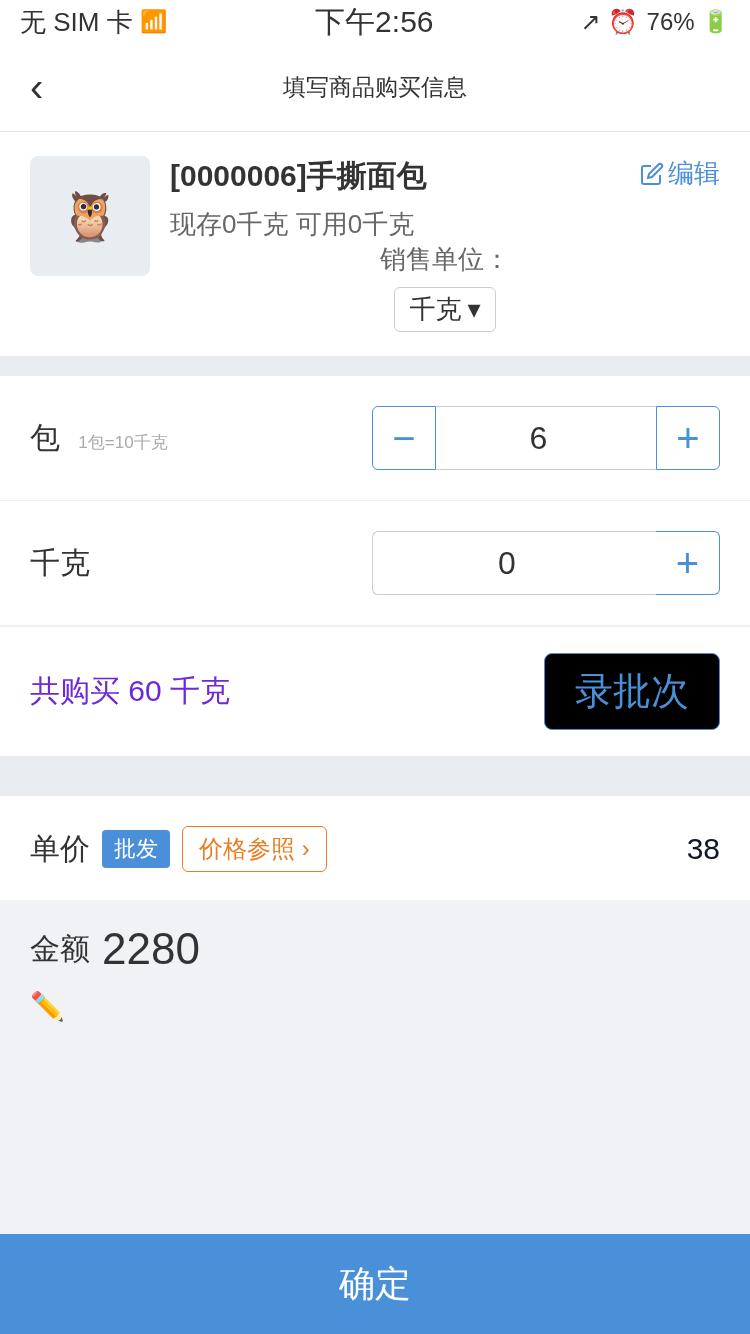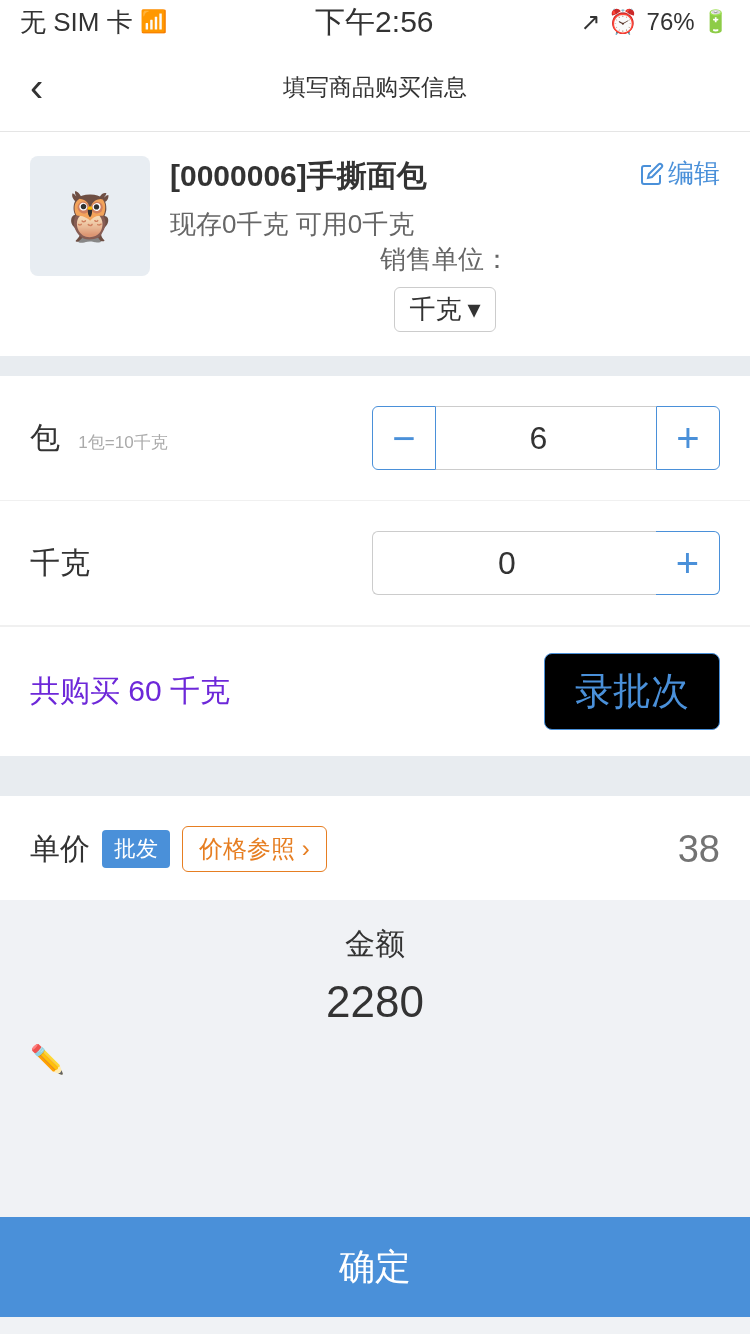--- a/index.html
+++ b/index.html
@@ -241,49 +241,49 @@
       border-radius: 6px;
       padding: 6px 16px;
       font-size: 24px;
       color: #e67e22;
       background: #fff;
       display: flex;
       align-items: center;
       gap: 6px;
       cursor: pointer;
     }
-    .price-value { font-size: 38px; color: #737373; font-weight: 400; }
+    .price-value { font-size: 30px; color: #0f172a; font-weight: 400; }
 
     
     .amount-section {
       background: #f0f2f5;
       padding: 24px 30px 30px;
     }
-    .amount-row { display: flex; align-items: center; gap: 12px; margin-bottom: 16px; flex-direction: column; }
+    .amount-row { display: flex; align-items: center; gap: 12px; margin-bottom: 16px; }
     .amount-label { font-size: 30px; color: #333; }
     .amount-value { font-size: 44px; color: #333; font-weight: 500; }
     .remark-row {
       display: flex;
       align-items: center;
       gap: 12px;
       color: #aaa;
       font-size: 28px;
     }
     .pencil-icon { font-size: 28px; color: #aaa; }
 
     
     .content-area {
       background: #f0f2f5;
       height: 400px;
     }
 
     
     .confirm-btn {
       position: fixed;
-      bottom: 17px;
+      bottom: 0;
       left: 0;
       width: 750px;
       height: 100px;
       background: #4a90d9;
       color: #fff;
       font-size: 36px;
       display: flex;
       align-items: center;
       justify-content: center;
       cursor: pointer;

